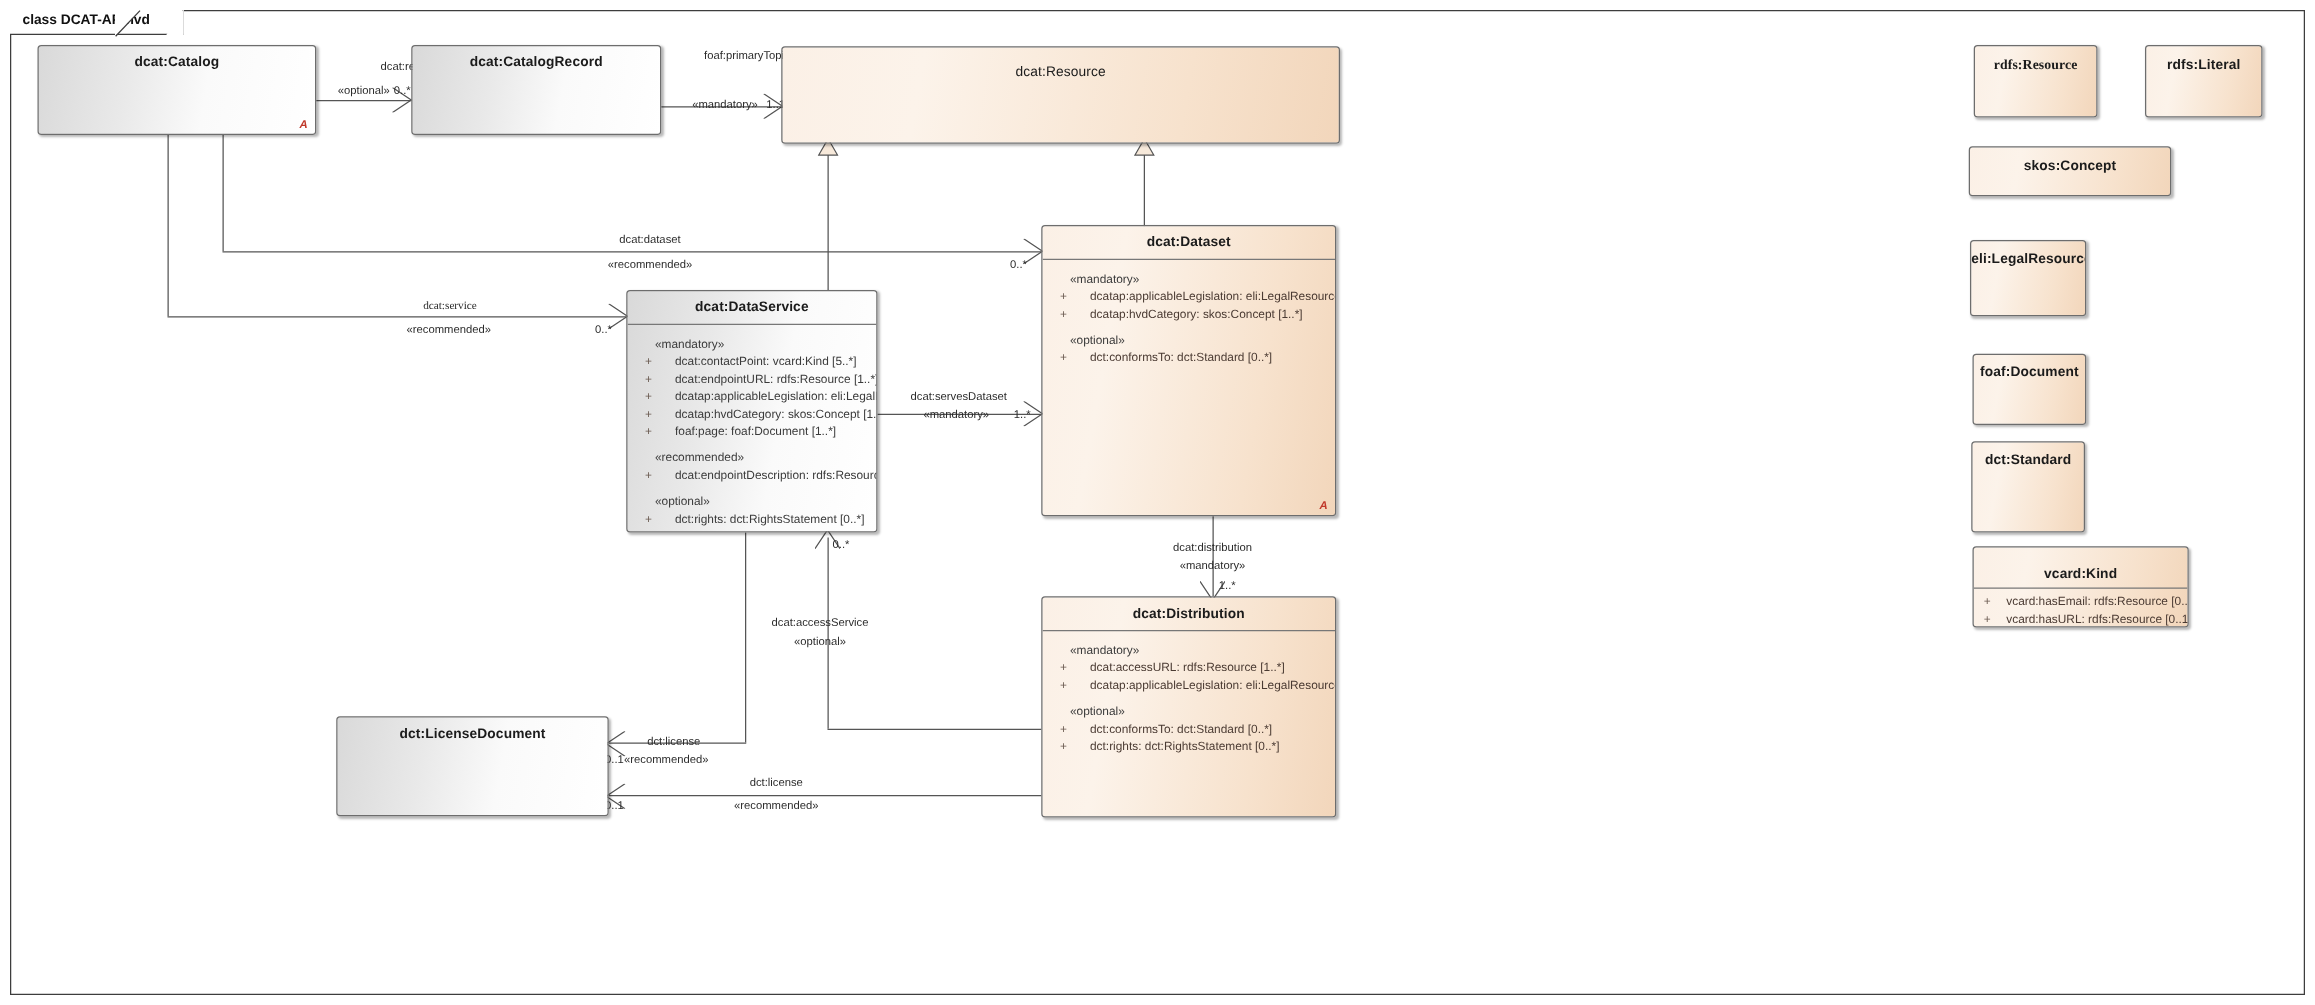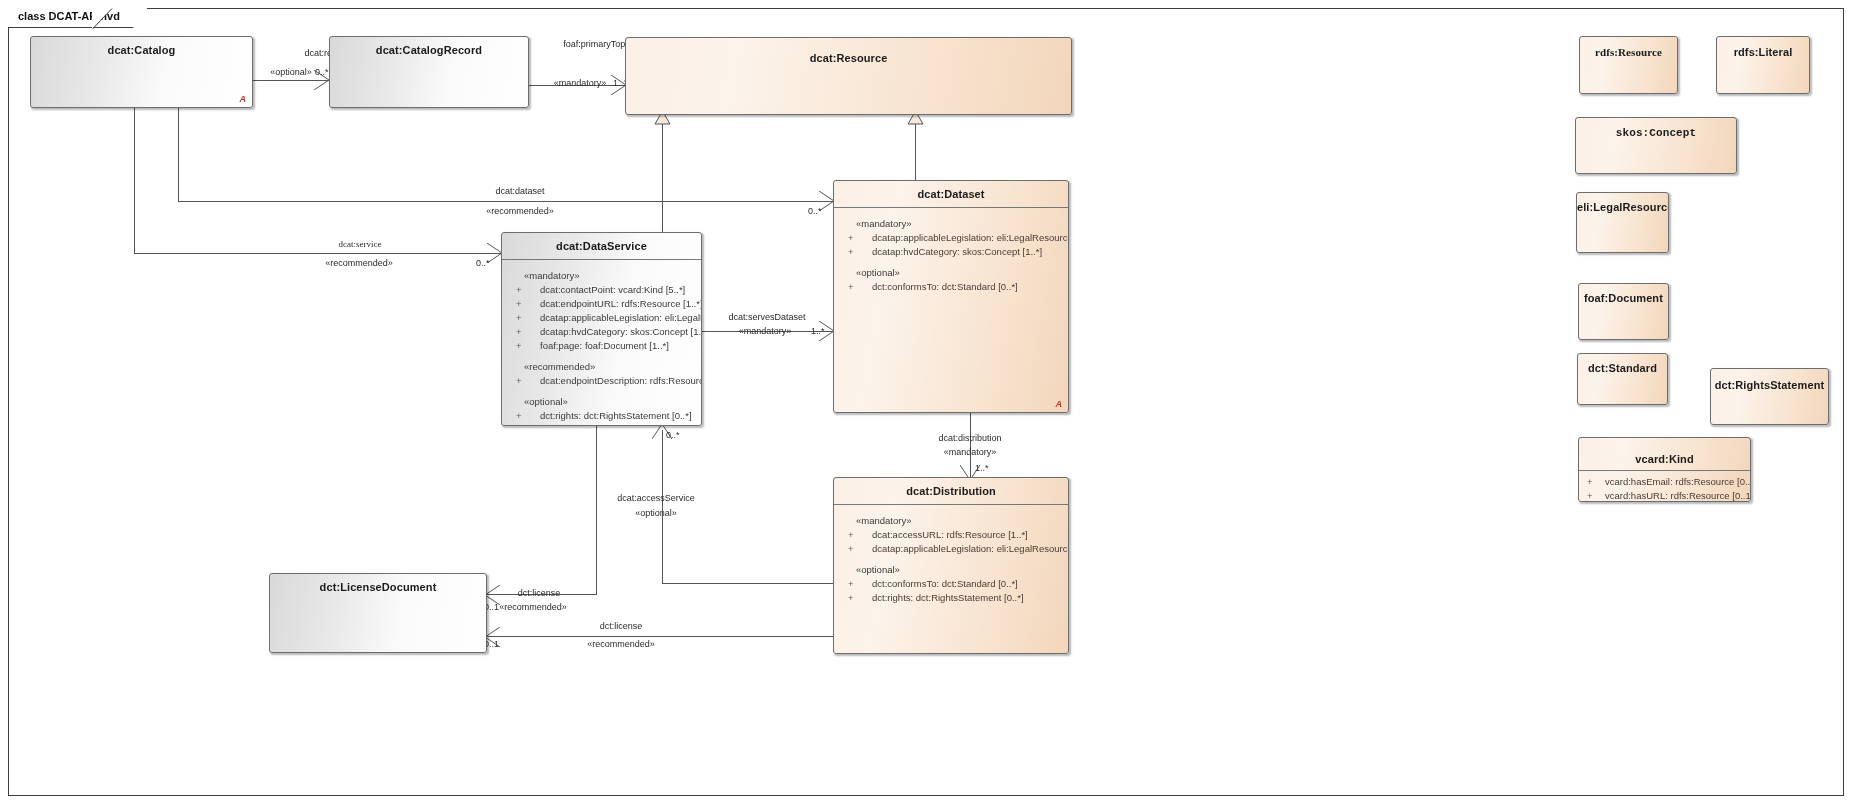--- a/index.html
+++ b/index.html
@@ -148,21 +148,21 @@
   <div class="cls gray" style="left:30px;top:36px;width:223px;height:72px;">
     <div class="ttl">dcat:Catalog</div>
     <div class="redmark">A</div>
   </div>
 
   <div class="cls gray" style="left:329px;top:36px;width:200px;height:72px;">
     <div class="ttl">dcat:CatalogRecord</div>
   </div>
 
   <div class="cls beige" style="left:625px;top:37px;width:447px;height:78px;">
-    <div class="ttl" style="font-weight:bold;padding-top:14px;">dcat:Resource</div>
+    <div class="ttl" style="font-weight:normal;padding-top:14px;">dcat:Resource</div>
   </div>
 
   <div class="cls gray" style="left:501px;top:232px;width:201px;height:194px;">
     <div class="ttl">dcat:DataService</div>
     <div class="sep"></div>
     <div class="body">
       <div class="grp">«mandatory»</div>
       <div class="attr"><span class="pl">+</span><span class="tx">dcat:contactPoint: vcard:Kind [5..*]</span></div>
       <div class="attr"><span class="pl">+</span><span class="tx">dcat:endpointURL: rdfs:Resource [1..*]</span></div>
       <div class="attr"><span class="pl">+</span><span class="tx">dcatap:applicableLegislation: eli:LegalResource [1..*]</span></div>
@@ -206,39 +206,36 @@
   </div>
 
   <div class="cls beige" style="left:1579px;top:36px;width:99px;height:58px;font-family:Liberation Serif, serif;">
     <div class="ttl" style="padding-top:9px;">rdfs:Resource</div>
   </div>
 
   <div class="cls beige" style="left:1716px;top:36px;width:94px;height:58px;">
     <div class="ttl" style="padding-top:9px;">rdfs:Literal</div>
   </div>
 
-  <div class="cls beige" style="left:1575px;top:117px;width:162px;height:57px;font-family:Liberation Mono, monospace;">
+  <div class="cls beige" style="left:1575px;top:117px;width:162px;height:40px;">
     <div class="ttl" style="padding-top:9px;">skos:Concept</div>
   </div>
 
   <div class="cls beige" style="left:1576px;top:192px;width:93px;height:61px;">
     <div class="ttl" style="padding-top:8px;">eli:LegalResource</div>
   </div>
 
   <div class="cls beige" style="left:1578px;top:283px;width:91px;height:57px;">
     <div class="ttl" style="padding-top:8px;">foaf:Document</div>
   </div>
 
-  <div class="cls beige" style="left:1577px;top:353px;width:91px;height:52px;">
+  <div class="cls beige" style="left:1577px;top:353px;width:91px;height:73px;">
     <div class="ttl" style="padding-top:8px;">dct:Standard</div>
   </div>
 
-  <div class="cls beige" style="left:1710px;top:368px;width:119px;height:57px;">
-    <div class="ttl" style="padding-top:10px;">dct:RightsStatement</div>
-  </div>
 
   <div class="cls beige" style="left:1578px;top:437px;width:173px;height:65px;">
     <div class="ttl" style="padding-top:15px;">vcard:Kind</div>
     <div class="sep" style="margin-top:5px;"></div>
     <div class="body" style="padding-top:4px;">
       <div class="attr"><span class="pl" style="left:8px;">+</span><span class="tx" style="padding-left:26px;">vcard:hasEmail: rdfs:Resource [0..1]</span></div>
       <div class="attr"><span class="pl" style="left:8px;">+</span><span class="tx" style="padding-left:26px;">vcard:hasURL: rdfs:Resource [0..1]</span></div>
     </div>
   </div>
 

